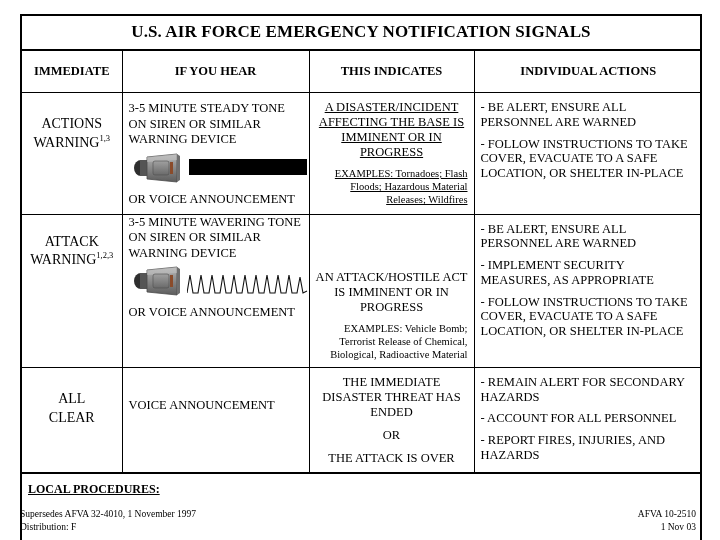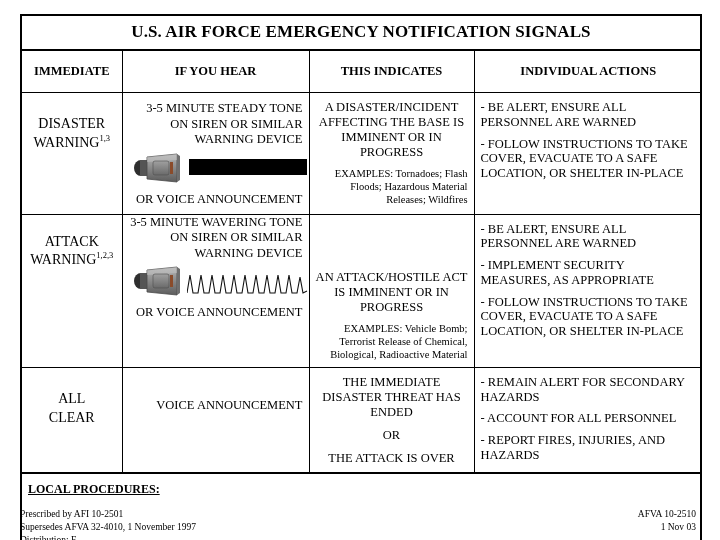--- a/index.html
+++ b/index.html
@@ -82,21 +82,21 @@
     vertical-align: middle;
     line-height: 1.35;
   }
   .cond sup {
     font-size: 8.5px;
     vertical-align: super;
     line-height: 0;
   }
 
   .hear {
-    text-align: right;
+    text-align: left;
     font-size: 12.5px;
     line-height: 1.25;
   }
   .hear .tone-caption { font-size: 12.5px; }
   .hear .tail { margin-top: 6px; font-size: 12.5px; }
 
   .indicates {
     text-align: center;
     font-size: 12.5px;
     line-height: 1.2;
@@ -210,21 +210,21 @@
           <th class="colhead">IF YOU HEAR</th>
           <th class="colhead">THIS INDICATES</th>
           <th class="colhead last-col-border">INDIVIDUAL ACTIONS</th>
         </tr>
       </thead>
       <tbody>
 
         <tr>
           <td class="cond first-col-border">
             <div class="cell-pad" style="padding-top:22px;">
-              <div>DISASTER</div>
+              <div>ACTIONS</div>
               <div><span>WARNING</span><sup>1,3</sup></div>
             </div>
           </td>
 
           <td class="hear">
             <div class="cell-pad" style="padding-top:8px;">
               <div class="tone-caption">3-5 MINUTE STEADY TONE ON SIREN OR SIMILAR WARNING DEVICE</div>
               <div class="sig-graphic">
                 <span class="siren">
                   <svg width="50" height="32" viewBox="0 0 50 32" xmlns="http://www.w3.org/2000/svg">
@@ -248,21 +248,21 @@
                     <path d="M44 2 L47 4 L47 28 L44 30 Z" fill="#6f6f6f"></path>
                   </svg>
                 </span>
                 <span class="steadybar"></span>
               </div>
               <div class="tail">OR VOICE ANNOUNCEMENT</div>
             </div>
           </td>
 
           <td class="indicates">
-            <div class="cell-pad" style="padding-top:7px;">
+            <div class="cell-pad" style="padding-top:7px;text-decoration:underline;">
               <div>A DISASTER/INCIDENT AFFECTING THE BASE IS IMMINENT OR IN PROGRESS</div>
               <div class="examples">EXAMPLES: Tornadoes; Flash Floods; Hazardous Material Releases; Wildfires</div>
             </div>
           </td>
 
           <td class="actions last-col-border">
             <div class="cell-pad" style="padding-top:7px;">
               <p>- BE ALERT, ENSURE ALL PERSONNEL ARE WARNED</p>
               <p>- FOLLOW INSTRUCTIONS TO TAKE COVER, EVACUATE TO A SAFE LOCATION, OR SHELTER IN-PLACE</p>
             </div>
@@ -371,21 +371,20 @@
       
       
       
       
     </div>
 
   </div>
 
   <div class="footer">
     <div class="left">
-      <div>Prescribed by AFI 10-2501</div>
       <div>Supersedes AFVA 32-4010, 1 November 1997</div>
       <div>Distribution: F</div>
     </div>
     <div class="right">
       <div>AFVA 10-2510</div>
       <div>1 Nov 03</div>
     </div>
   </div>
 
 </div>

